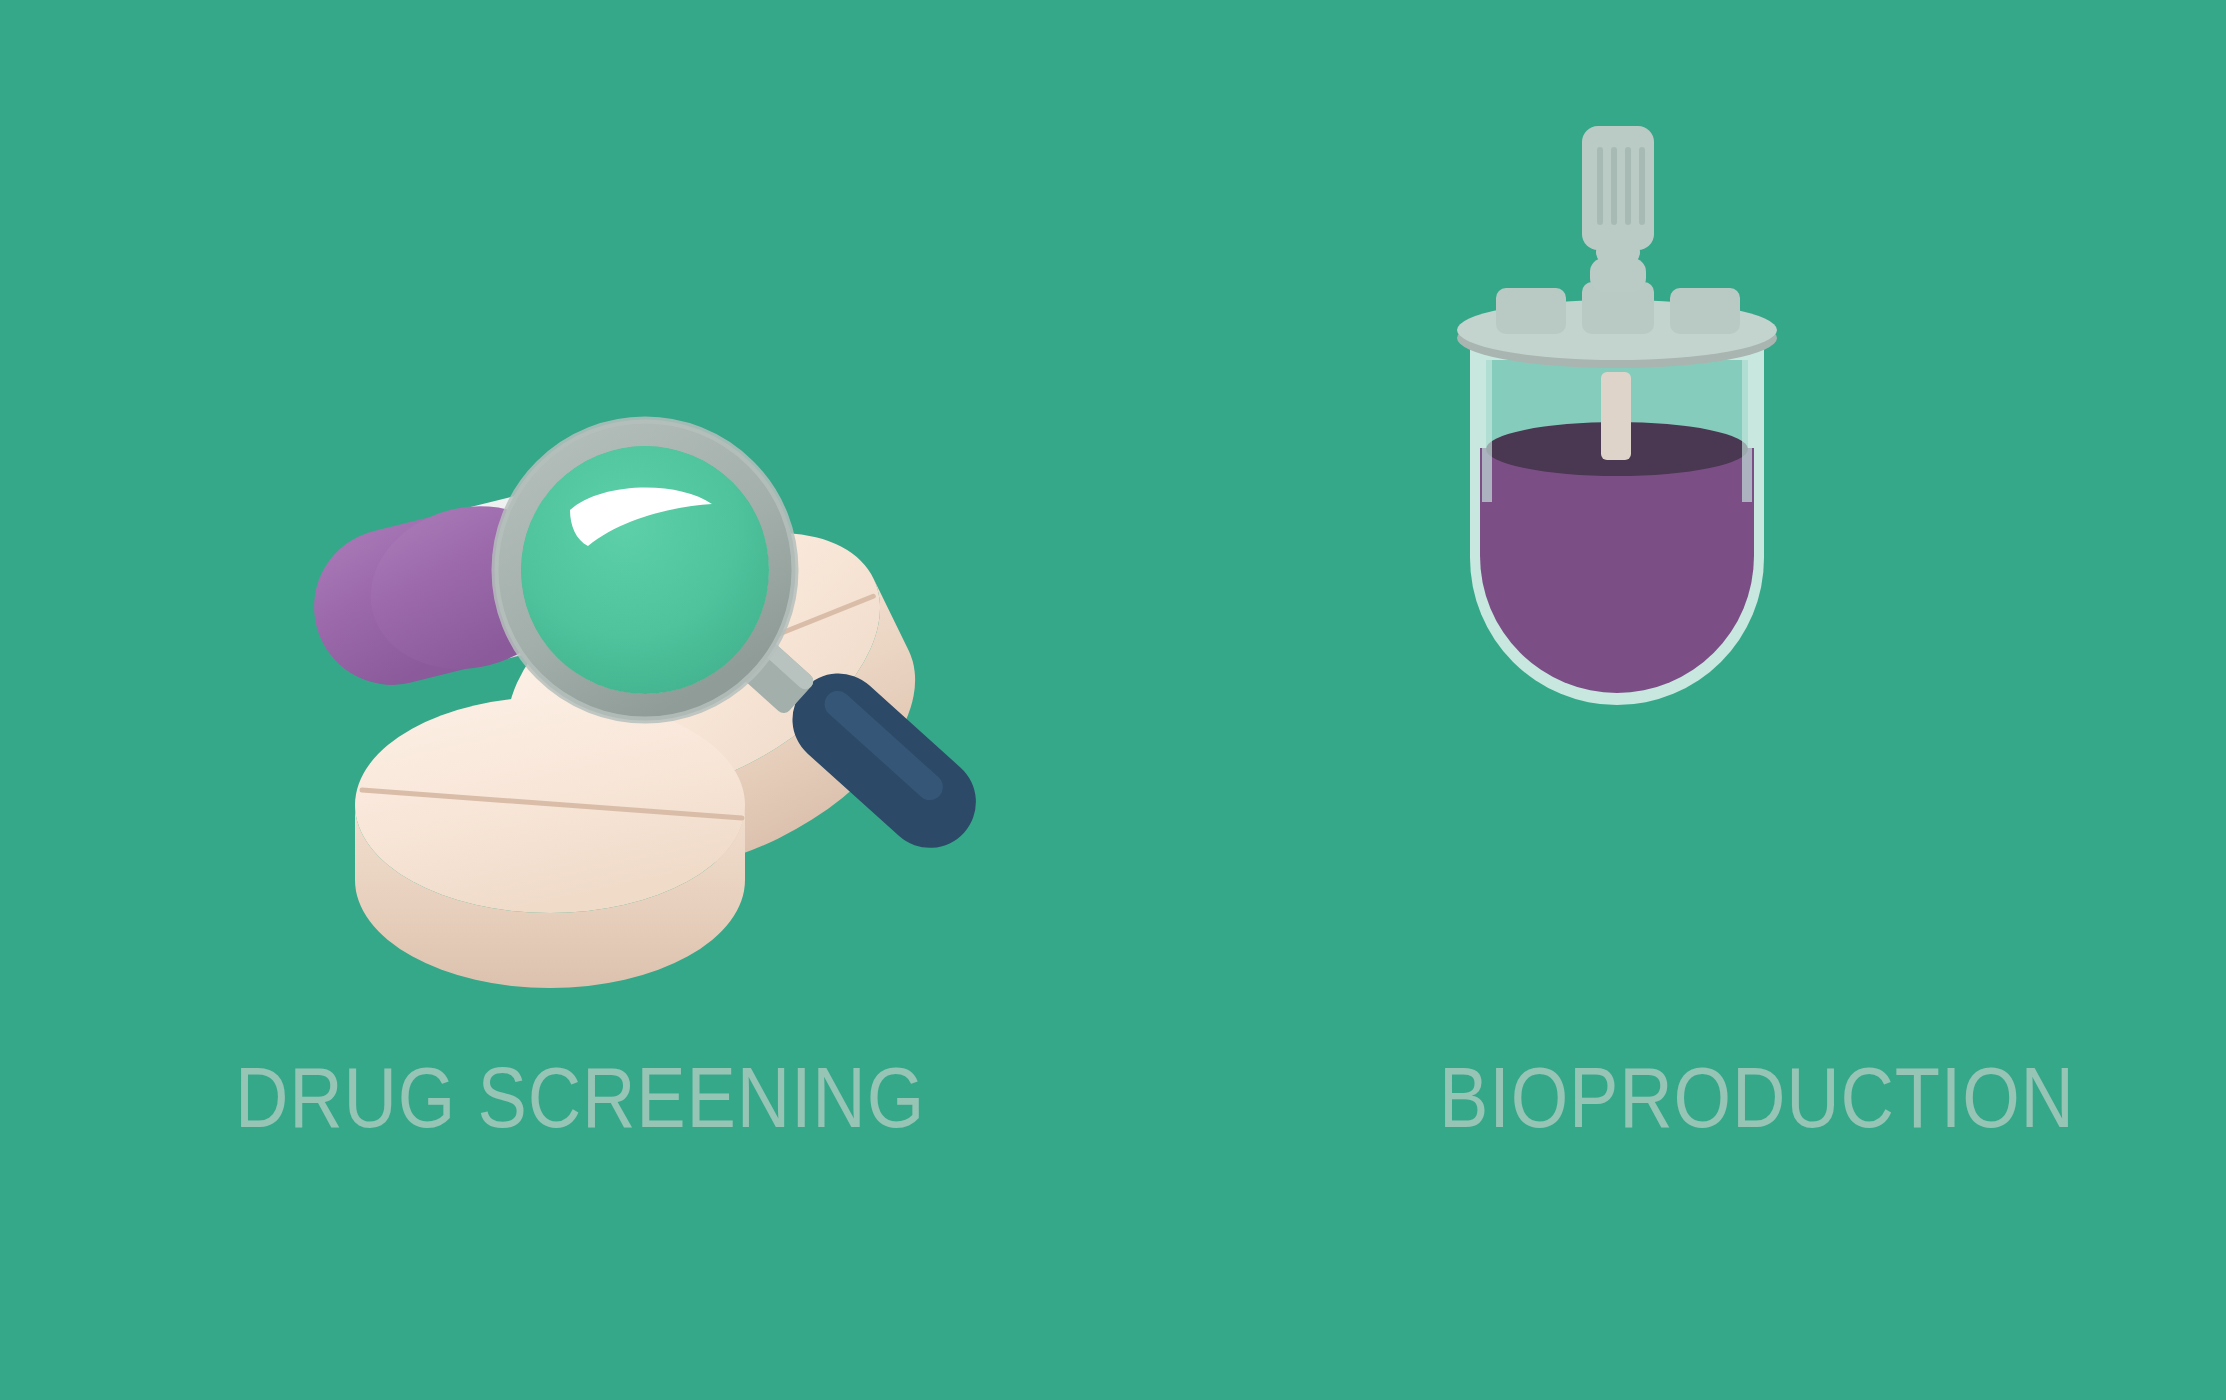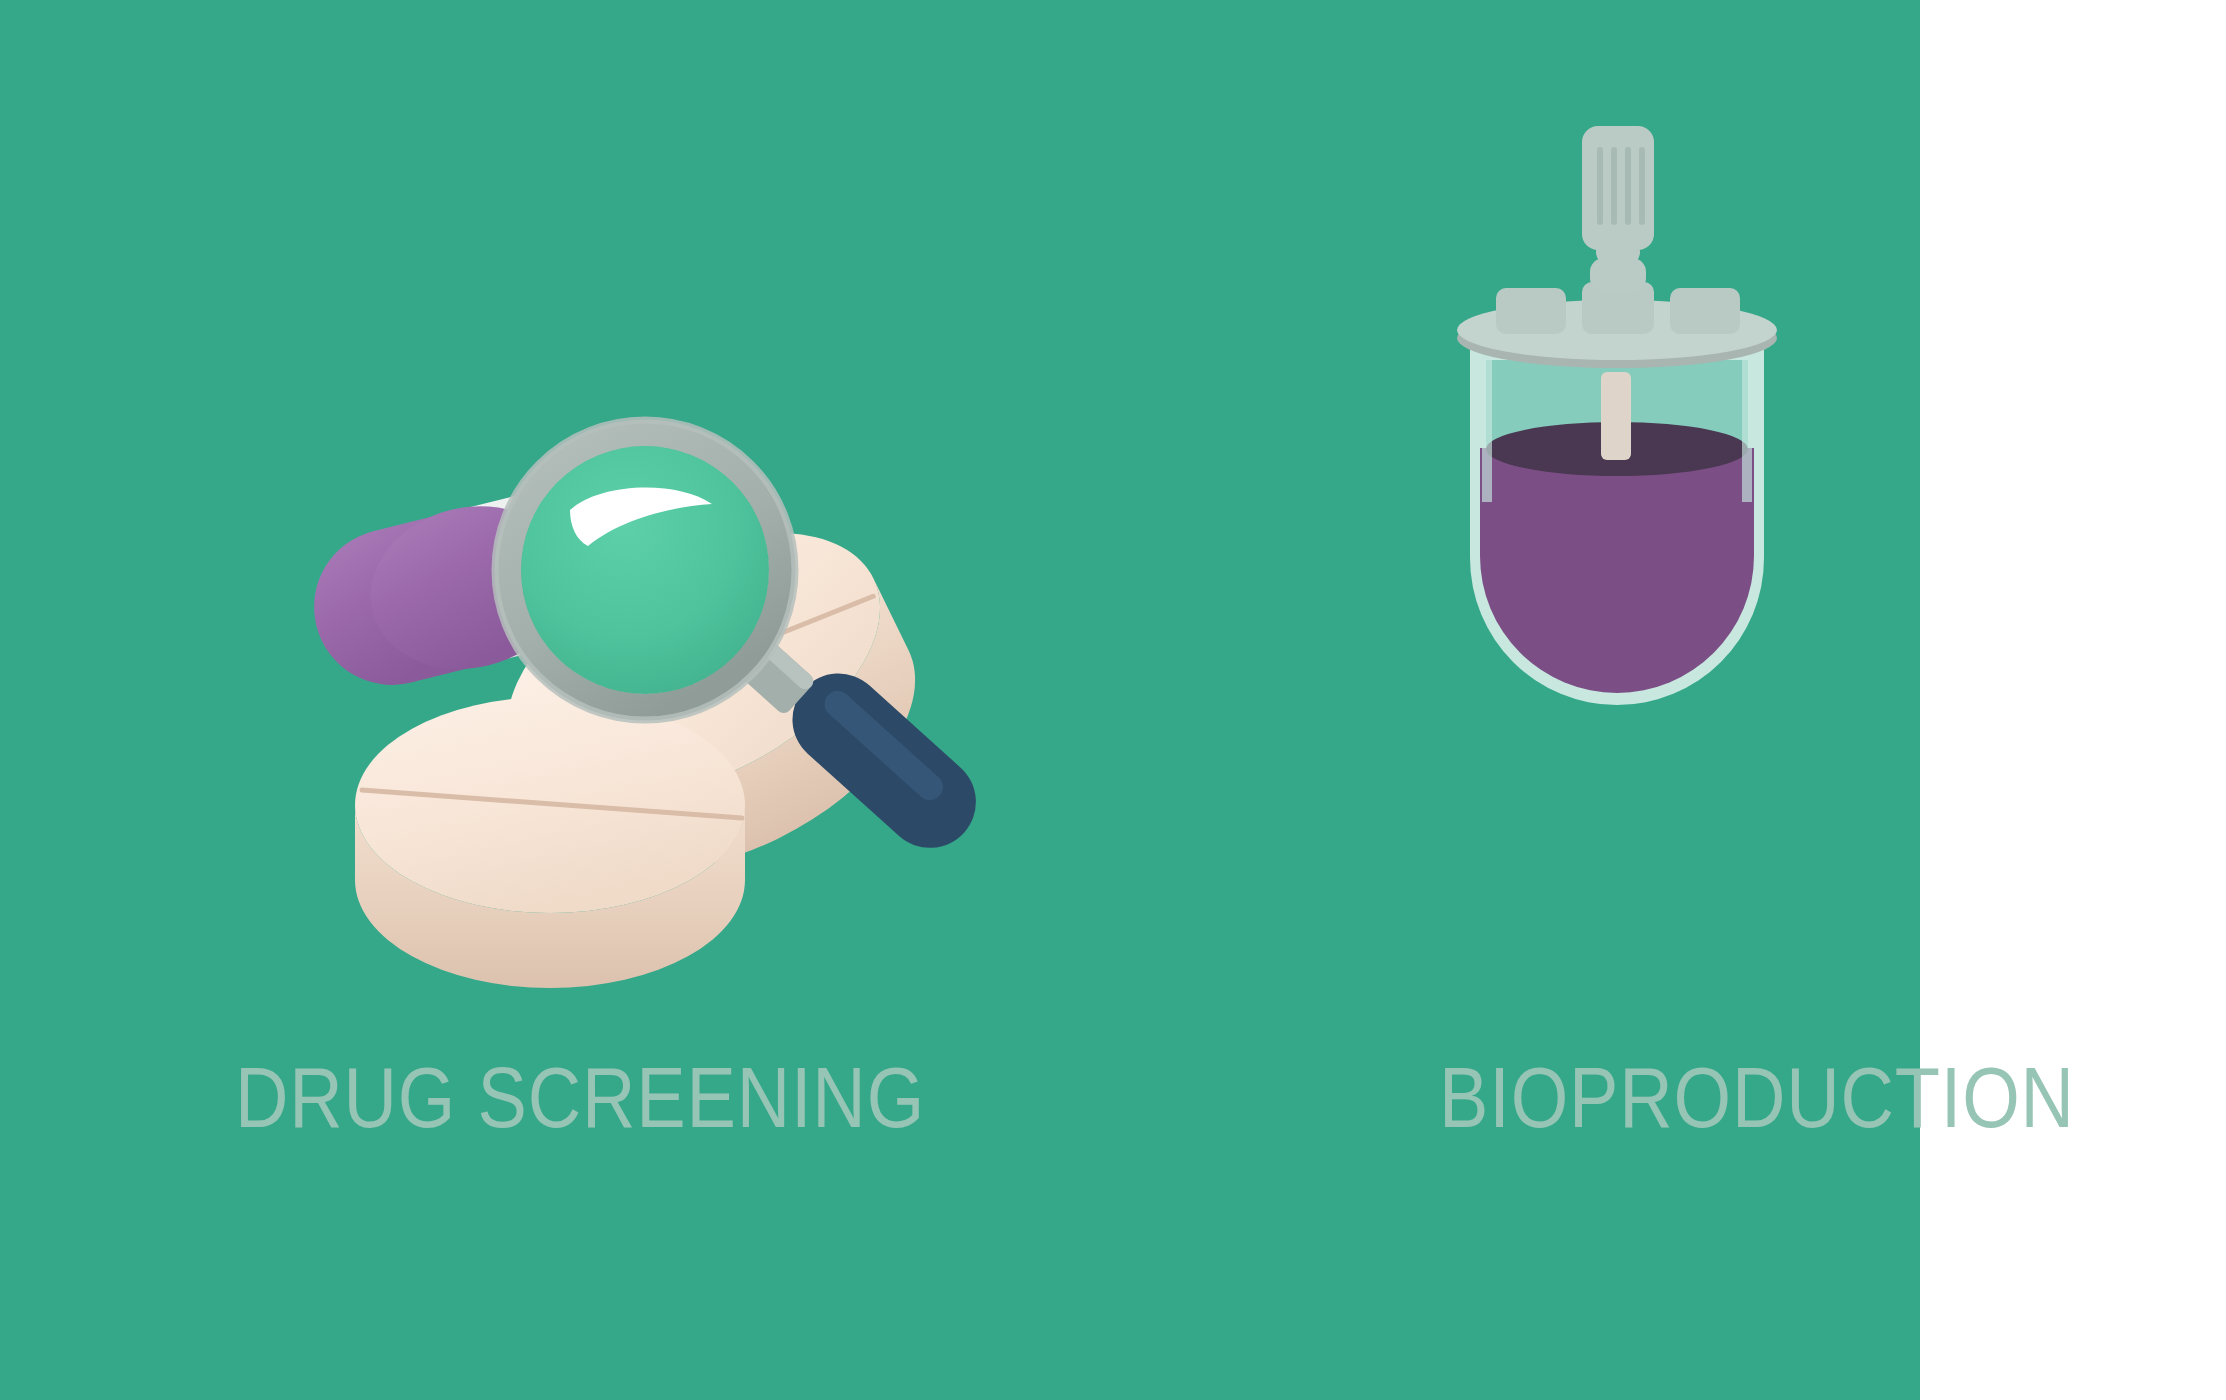--- a/index.html
+++ b/index.html
@@ -7,21 +7,21 @@
     padding: 0;
   }
   body {
     width: 2226px;
     height: 1400px;
     overflow: hidden;
     font-family: "Liberation Sans", sans-serif;
   }
   #stage {
     position: relative;
-    width: 1920px;
+    width: 2226px;
     height: 1400px;
     background: #36a88a;
   }
   .panel {
     position: absolute;
     top: 0;
     height: 1400px;
   }
   #panel-drug-screening { left: 0; width: 1160px; }
   #panel-bioproduction  { left: 1224px; width: 1066px; }

